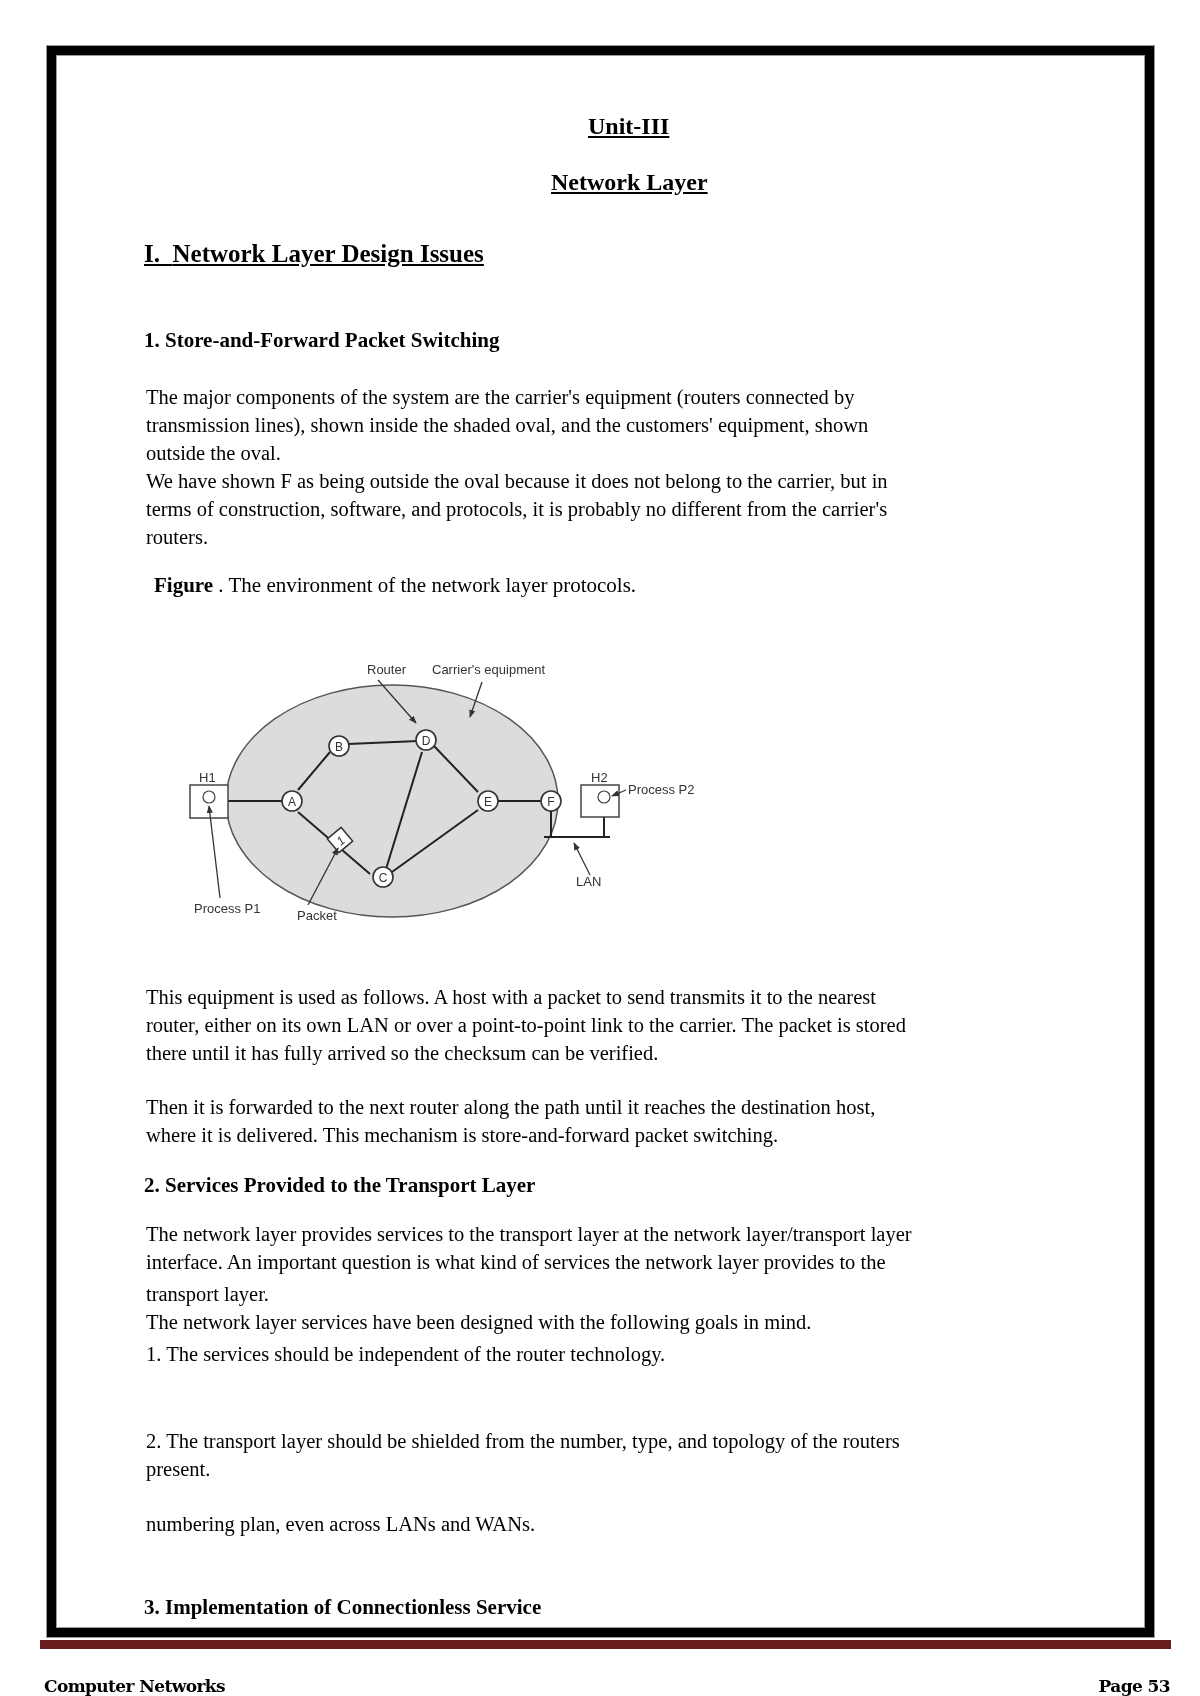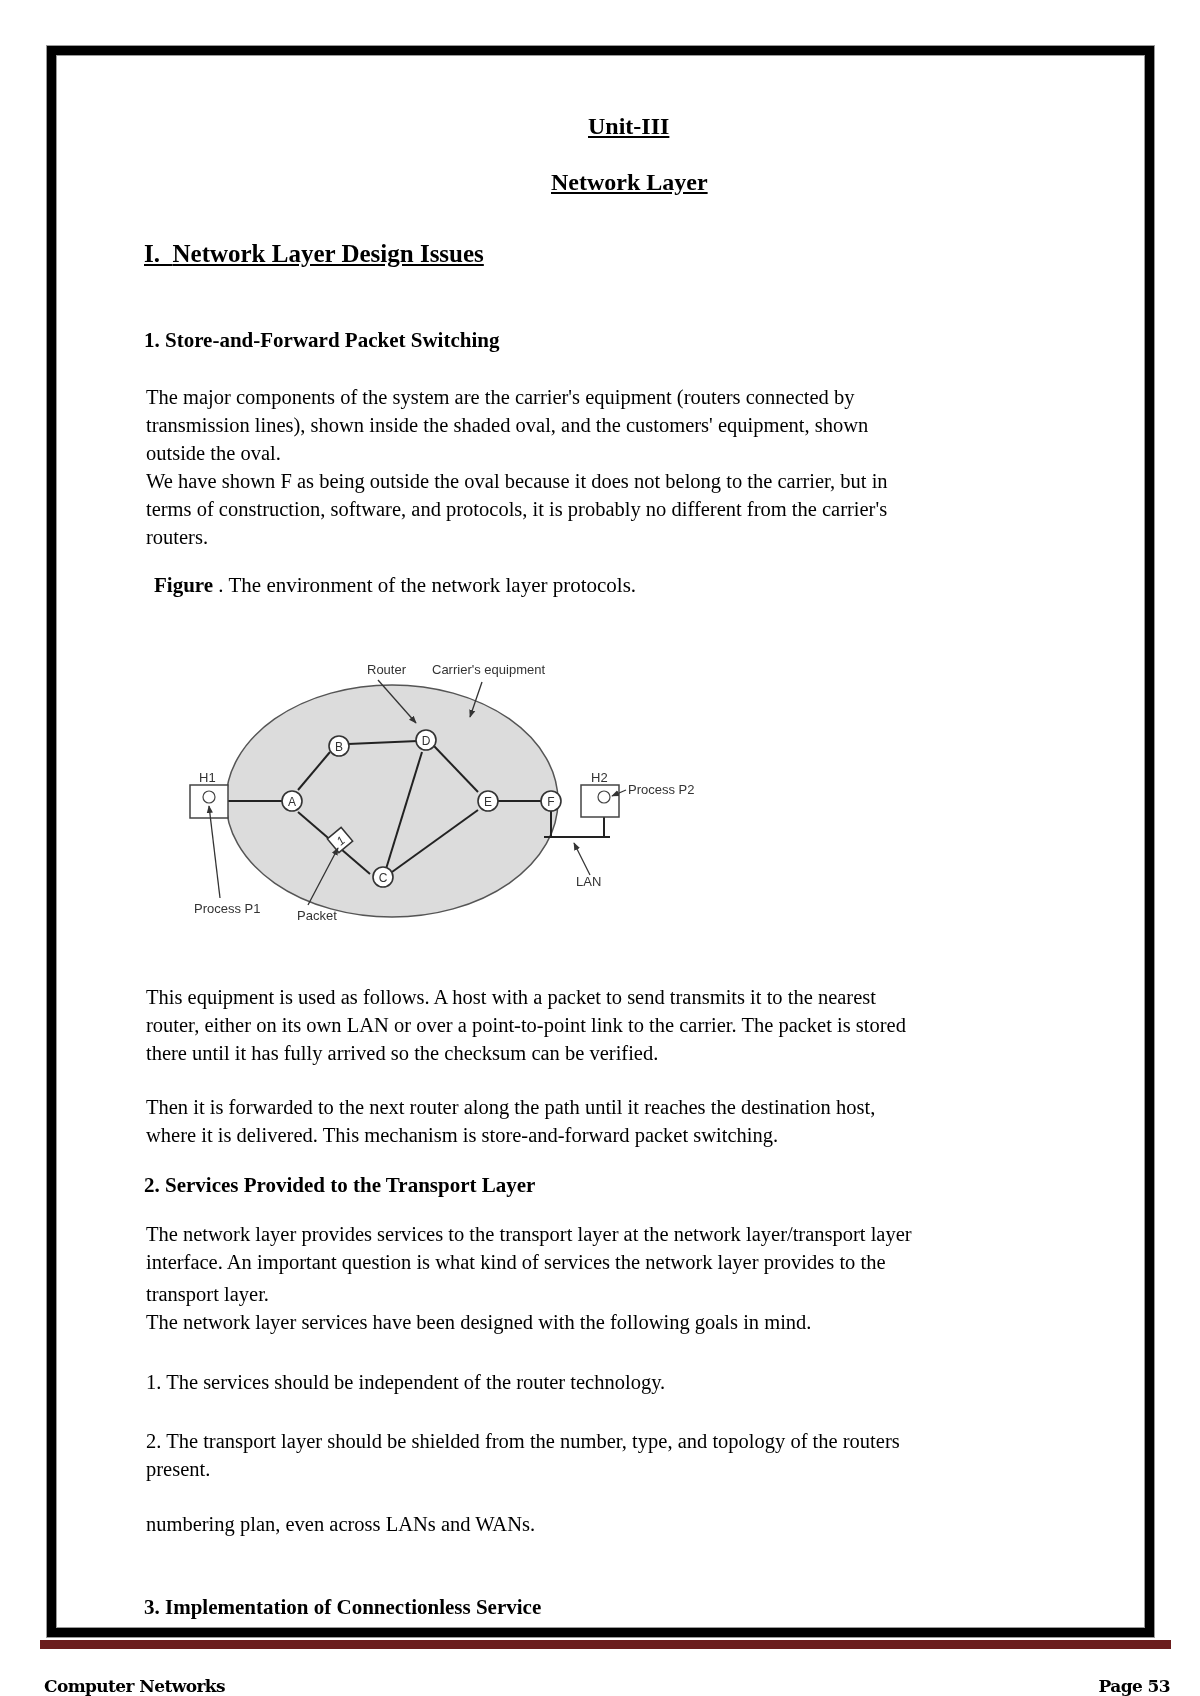--- a/index.html
+++ b/index.html
@@ -72,21 +72,21 @@
 
   <div class="t h2" style="left:-2px; top:1171px;">2. Services Provided to the Transport  Layer</div>
 
   <div class="t para" style="left:0; top:1220px;">
     <span>The network layer provides services to the transport layer at the network layer/transport layer</span>
     <span>interface. An important question is what kind of services the network layer provides to the</span>
     <span style="margin-top:4px;">transport layer.</span>
     <span>The network layer services have been designed with the following goals in mind.</span>
   </div>
 
-  <div class="t para" style="left:0; top:1368px;">
+  <div class="t para" style="left:0; top:1340px;">
     <span>1. The services should be independent of the router technology.</span>
   </div>
   <div class="t para" style="left:0; top:1427px;">
     <span>2. The transport layer should be shielded from the number, type, and topology of the routers</span>
     <span>present.</span>
   </div>
   <div class="t para" style="left:0; top:1510px;">
     <span>numbering plan, even across LANs and WANs.</span>
   </div>
 

